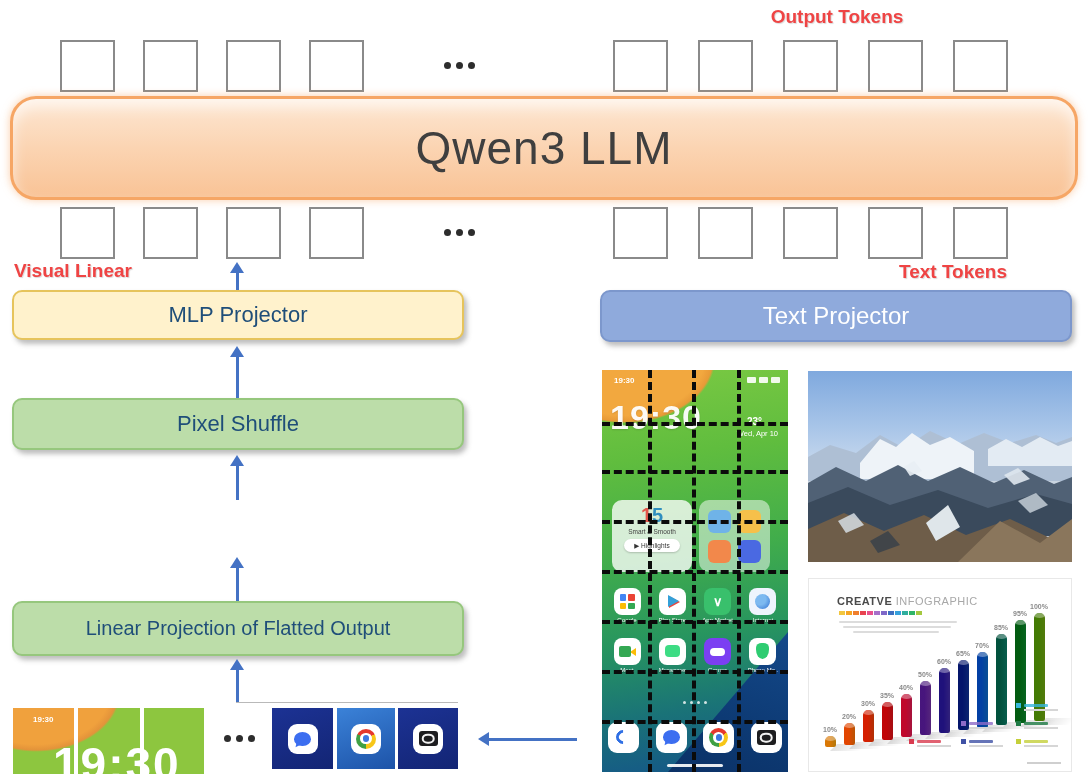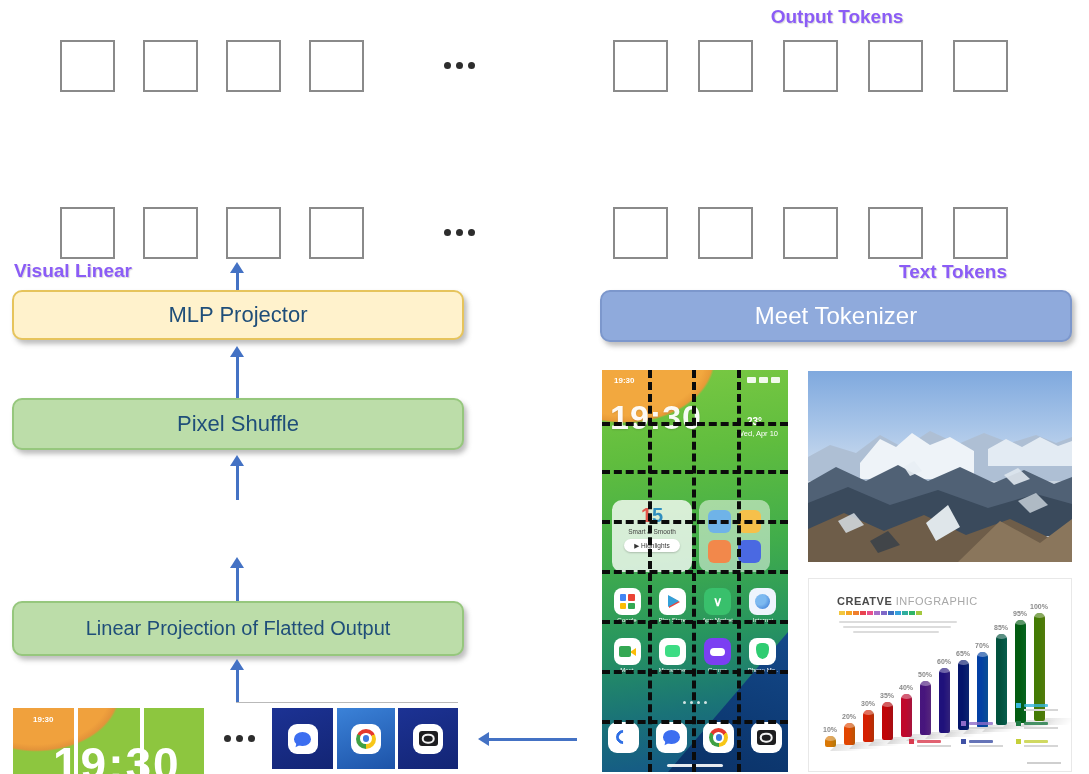--- a/index.html
+++ b/index.html
@@ -21,21 +21,21 @@
     border-radius:26px;
     background:linear-gradient(180deg,#fde7d3 0%,#fbd4b2 45%,#f9c righ 0%);
     background:linear-gradient(180deg,#fde7d3 0%,#fbd4b2 50%,#f9c396 100%);
     border:3px solid #f6a665;
     box-shadow:0 0 8px rgba(246,166,101,.55), inset 0 8px 14px rgba(255,255,255,.65);
     display:flex; align-items:center; justify-content:center;
     font-size:46px; color:#3f3f3f; letter-spacing:1px;
   }
 
   
-  .blue-label { position:absolute; color:#8b5cf6; font-weight:bold; font-size:19px;
+  .blue-label { position:absolute; color:#ef4444; font-weight:bold; font-size:19px;
     text-shadow:1px 1px 1px rgba(0,0,0,.15); }
 
   
   .pipe-box {
     position:absolute; left:12px; width:452px;
     display:flex; align-items:center; justify-content:center;
     border-radius:10px; font-size:22px; color:#1f4e79;
     box-shadow:3px 4px 5px rgba(110,110,110,.45);
   }
   .pipe-yellow { background:#fff2cc; border:2px solid #e6c45c; }
@@ -197,20 +197,23 @@
       <i></i>
     </div>
   <div class="tok-row" style="left:613px; top:40px; gap:30px;">
       <div class="tok"></div>
       <div class="tok"></div>
       <div class="tok"></div>
       <div class="tok"></div>
       <div class="tok"></div>
     </div>
 
+  <div class="abs llm-box">
+    <span>Qwen3 LLM</span>
+  </div>
 
   <div class="tok-row" style="left:60px; top:207px; gap:28px;">
       <div class="tok"></div>
       <div class="tok"></div>
       <div class="tok"></div>
       <div class="tok"></div>
     </div>
   <div class="dots" style="left:444px; top:229px;">
       <i></i>
       <i></i>
@@ -231,21 +234,21 @@
     <span>MLP Projector</span>
   </div>
   <div class="pipe-box pipe-green" style="top:398px; height:52px;">
     <span>Pixel Shuffle</span>
   </div>
   <div class="pipe-box pipe-green" style="top:601px; height:55px; font-size:20px;">
     <span>Linear Projection of Flatted Output</span>
   </div>
 
   <div class="abs tokenizer-box">
-    <span>Meet Tokenizer</span>
+    <span>Text Projector</span>
   </div>
 
   <div class="arrow-v" style="left:236px; top:272px; height:18px;"></div>
   <div class="arrow-v" style="left:236px; top:356px; height:42px;"></div>
   <div class="arrow-v" style="left:236px; top:465px; height:35px;"></div>
   <div class="arrow-v" style="left:236px; top:567px; height:34px;"></div>
   <div class="arrow-v" style="left:236px; top:669px; height:33px;"></div>
   <div class="connector" style="left:236px; top:702px; width:222px;"></div>
   <div class="arrow-h" style="left:489px; top:738px; width:88px;"></div>
 

